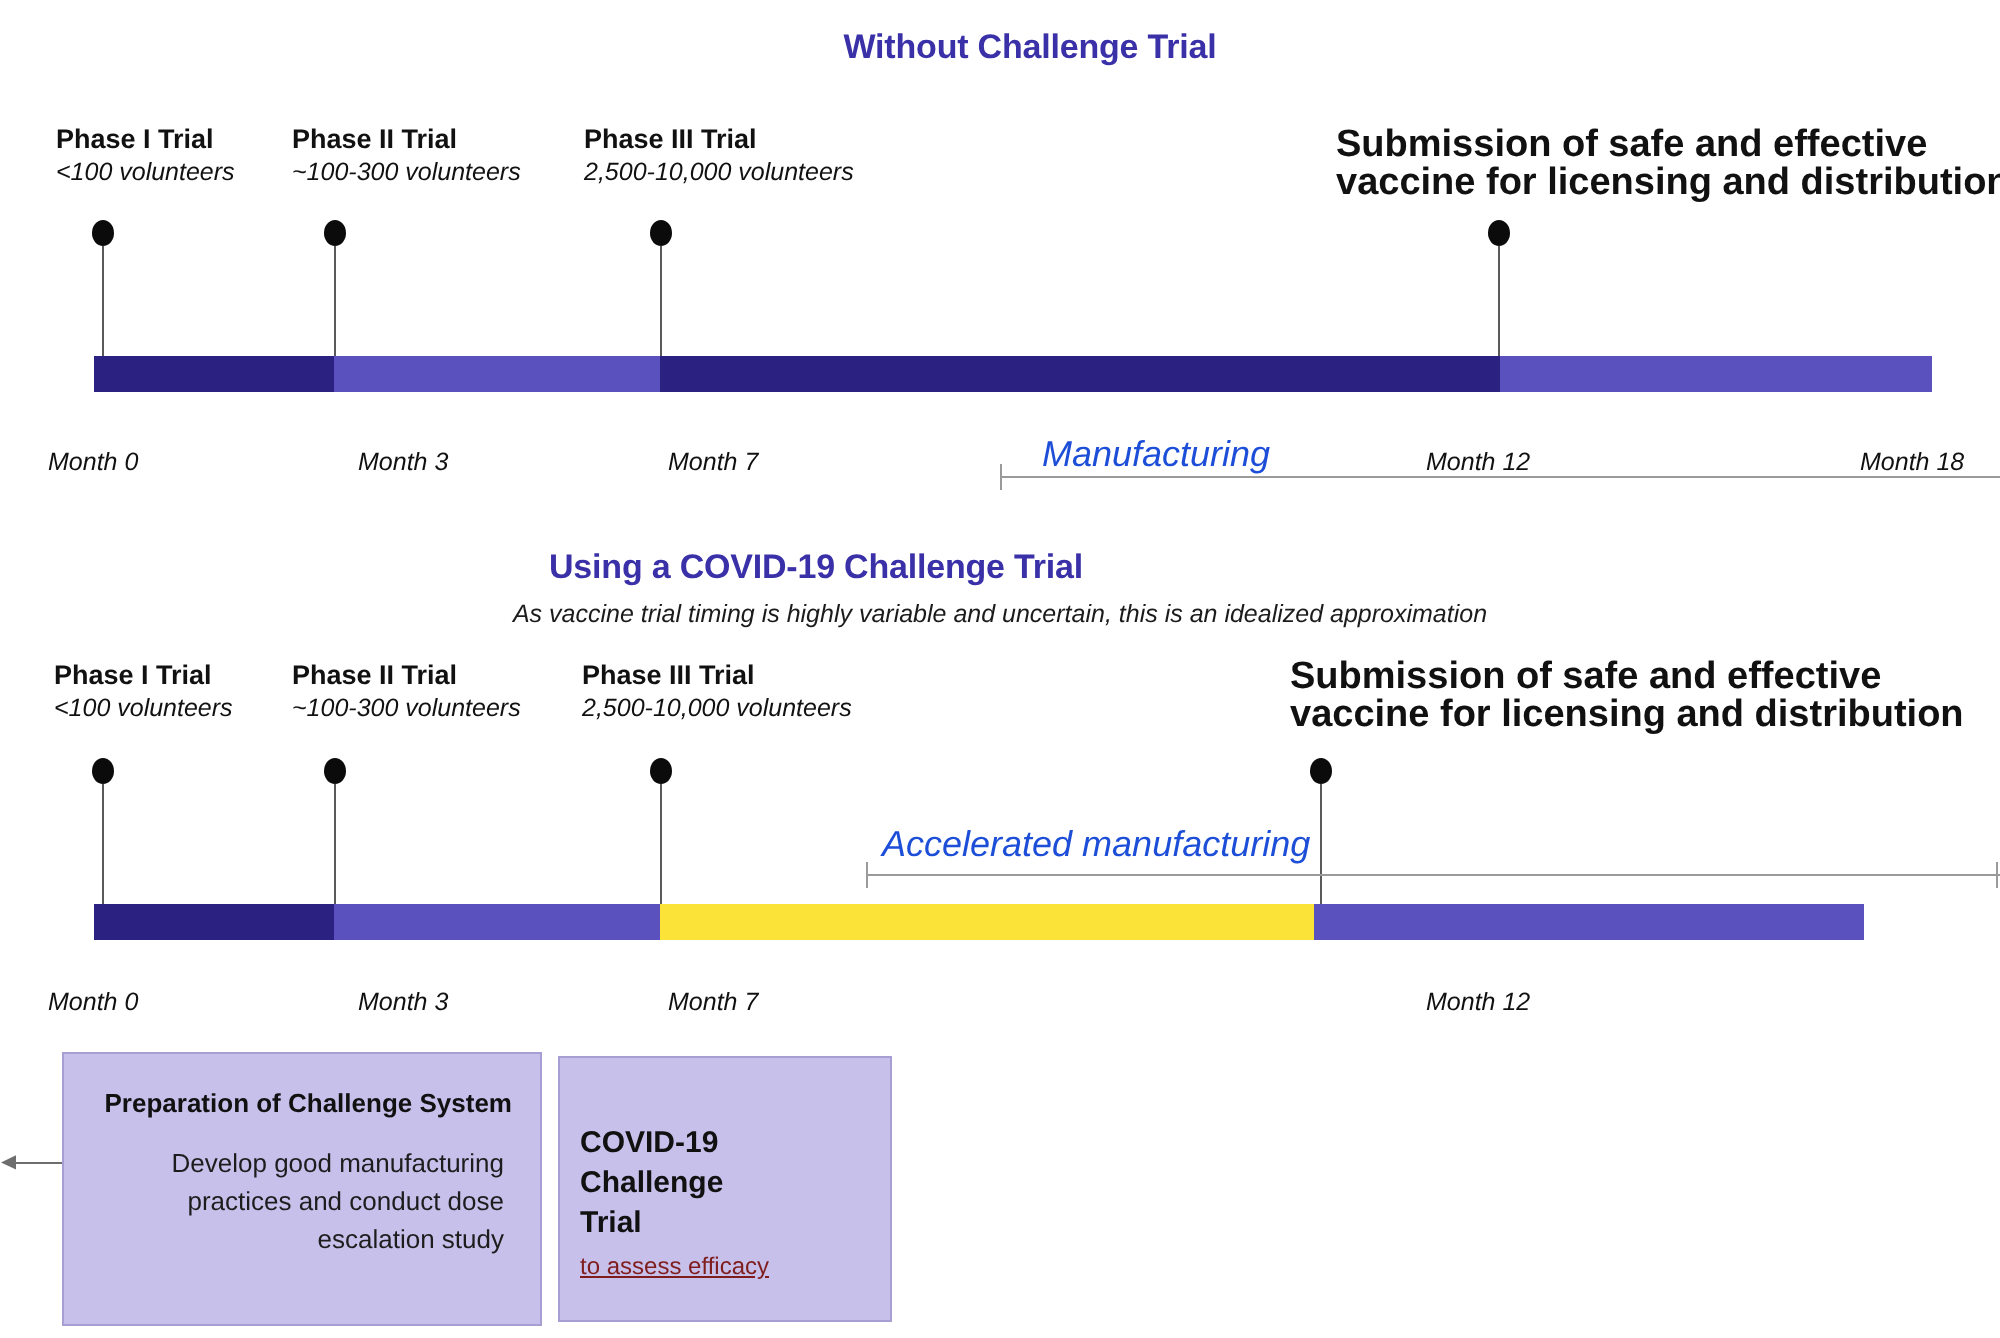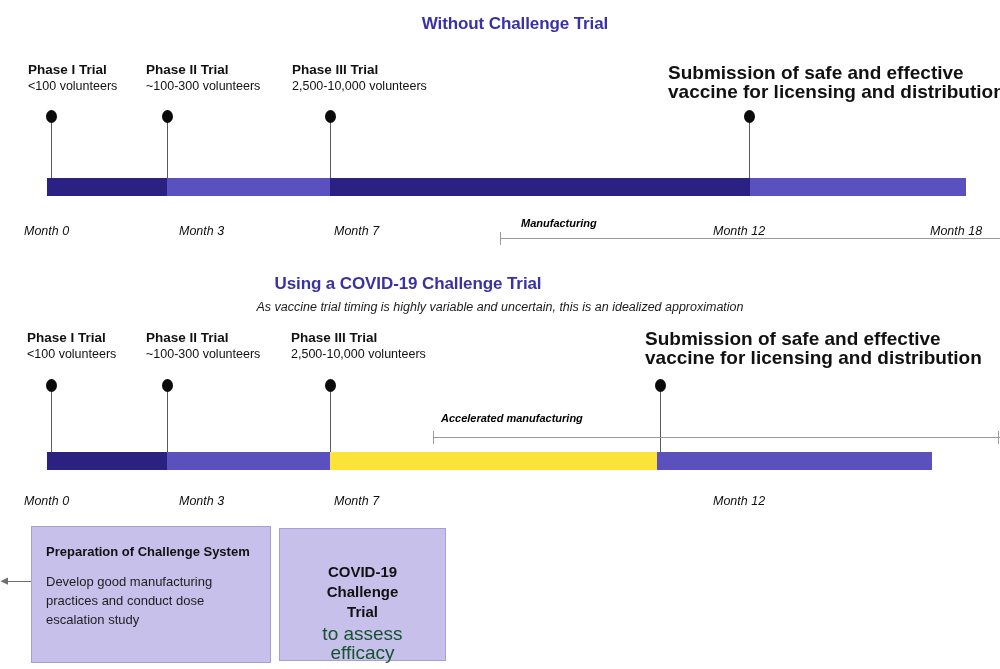--- a/index.html
+++ b/index.html
@@ -42,20 +42,21 @@
   
   .ann-title {
     font-size: 13.5px;
     font-weight: bold;
     color: #111111;
     line-height: 17px;
     white-space: nowrap;
   }
   .ann-sub {
     font-size: 12.5px;
+    font-style: italic;
     color: #111111;
     line-height: 17px;
     white-space: nowrap;
   }
   .ann-two-line {
     font-size: 19px;
     font-weight: bold;
     color: #111111;
     line-height: 19px;
     white-space: nowrap;
@@ -98,58 +99,60 @@
     position: absolute;
     height: 1.4px;
     background: #9a9a9a;
   }
   .brk-tick {
     position: absolute;
     width: 1.4px;
     background: #9a9a9a;
   }
   .brk-label {
-    font-size: 11px;
-    font-style: italic;
-    font-weight: bold;
-    color: #000000;
+    font-size: 18px;
+    font-style: italic;
+    font-weight: normal;
+    color: #1d4ed8;
     white-space: nowrap;
   }
 
   
   .box {
     position: absolute;
     background: #c7c0eb;
     border: 1px solid #a79fd4;
     box-sizing: border-box;
+    text-align: right;
   }
   .box-head {
     font-size: 13px;
     font-weight: bold;
     color: #111111;
     line-height: 17px;
   }
   .box-body {
     font-size: 13px;
     color: #1d1d1d;
     line-height: 19px;
   }
   .box-center {
-    text-align: center;
+    text-align: left;
   }
   .box-head-lg {
     font-size: 15px;
     font-weight: bold;
     color: #111111;
     line-height: 20px;
   }
   .box-body-c {
-    font-size: 19px;
-    color: #14532d;
+    font-size: 12px;
+    color: #7f1d1d;
     line-height: 19px;
+    text-decoration: underline;
   }
 
   
   .arrow-shaft {
     position: absolute;
     height: 1.3px;
     background: #6e6e6e;
   }
 </style>
 </head>

